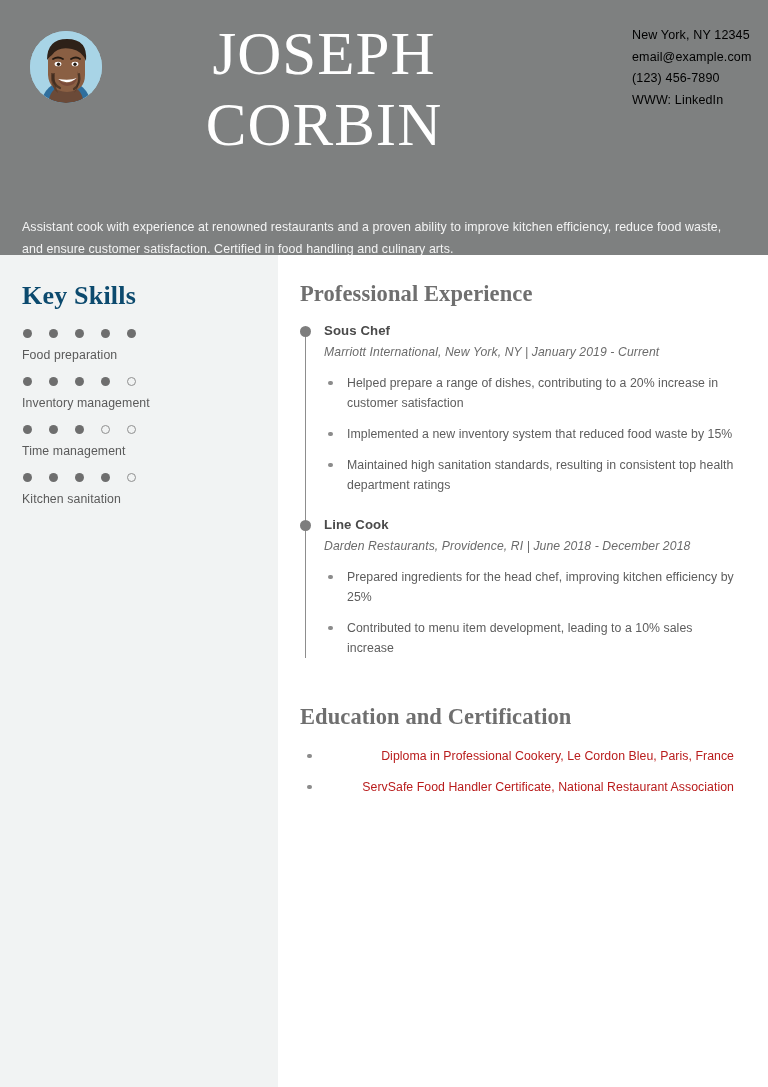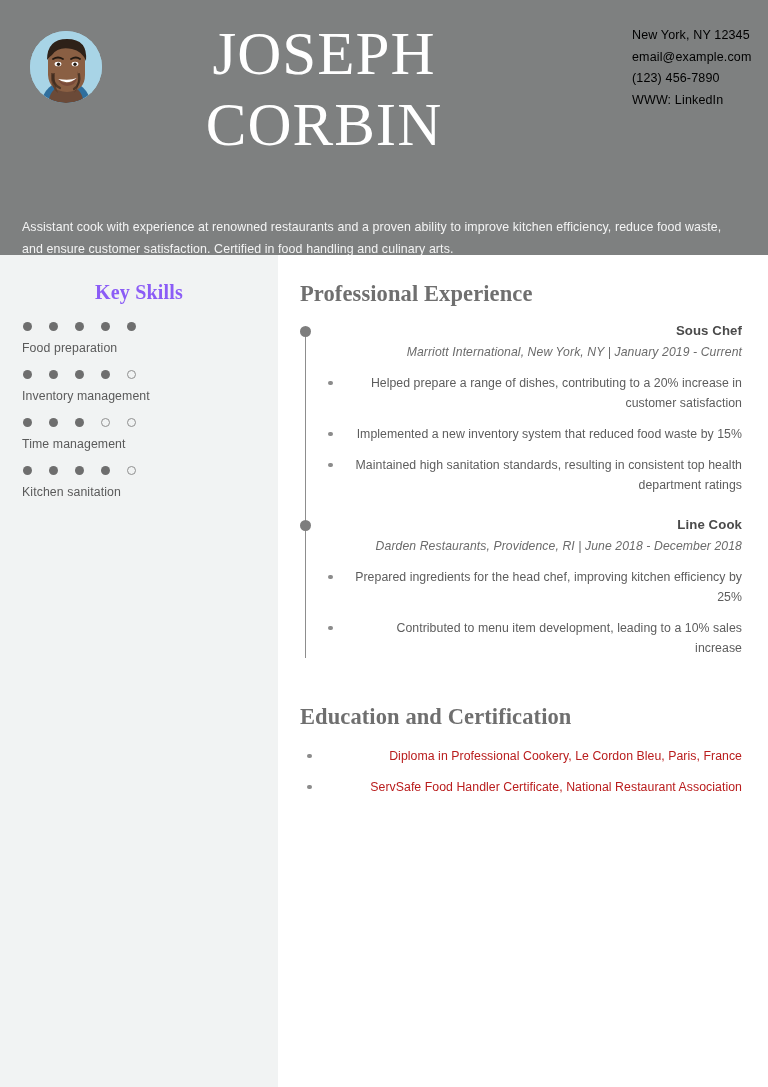--- a/index.html
+++ b/index.html
@@ -96,26 +96,25 @@
     top: 255px;
     left: 0;
     width: 278px;
     height: 832px;
     background: #f1f3f3;
     padding: 26px 22px 0 22px;
   }
 
   .side-heading {
     font-family: "Liberation Serif", "DejaVu Serif", serif;
-    font-size: 20px;
-    color: #8b5cf6;
+    font-size: 26px;
+    color: #0c4a6e;
     font-weight: bold;
     letter-spacing: 0.2px;
     margin-bottom: 18px;
-    text-align: center;
   }
 
   .skill { margin-bottom: 11px; }
 
   .dots {
     display: flex;
     gap: 17px;
     margin-bottom: 8px;
     padding-left: 1px;
   }
@@ -135,21 +134,21 @@
   }
 
   
   .main {
     position: absolute;
     top: 255px;
     left: 278px;
     width: 490px;
     height: 832px;
     background: #ffffff;
-    padding: 26px 26px 0 22px;
+    padding: 26px 34px 0 22px;
   }
 
   .main-heading {
     font-family: "Liberation Serif", "DejaVu Serif", serif;
     font-size: 22.5px;
     color: #6f6f6f;
     font-weight: bold;
     letter-spacing: 0.1px;
     margin-bottom: 16px;
   }
@@ -160,21 +159,21 @@
   }
   .timeline-rail {
     position: absolute;
     left: 4.5px;
     top: 9px;
     bottom: 0;
     width: 1.6px;
     background: #8d8d8d;
   }
 
-  .job { position: relative; margin-bottom: 22px; text-align: right; }
+  .job { position: relative; margin-bottom: 22px; }
   .job:last-child { margin-bottom: 0; }
 
   .job-marker {
     position: absolute;
     left: -24px;
     top: 3px;
     width: 11px; height: 11px;
     border-radius: 50%;
     background: #7d7d7d;
   }

